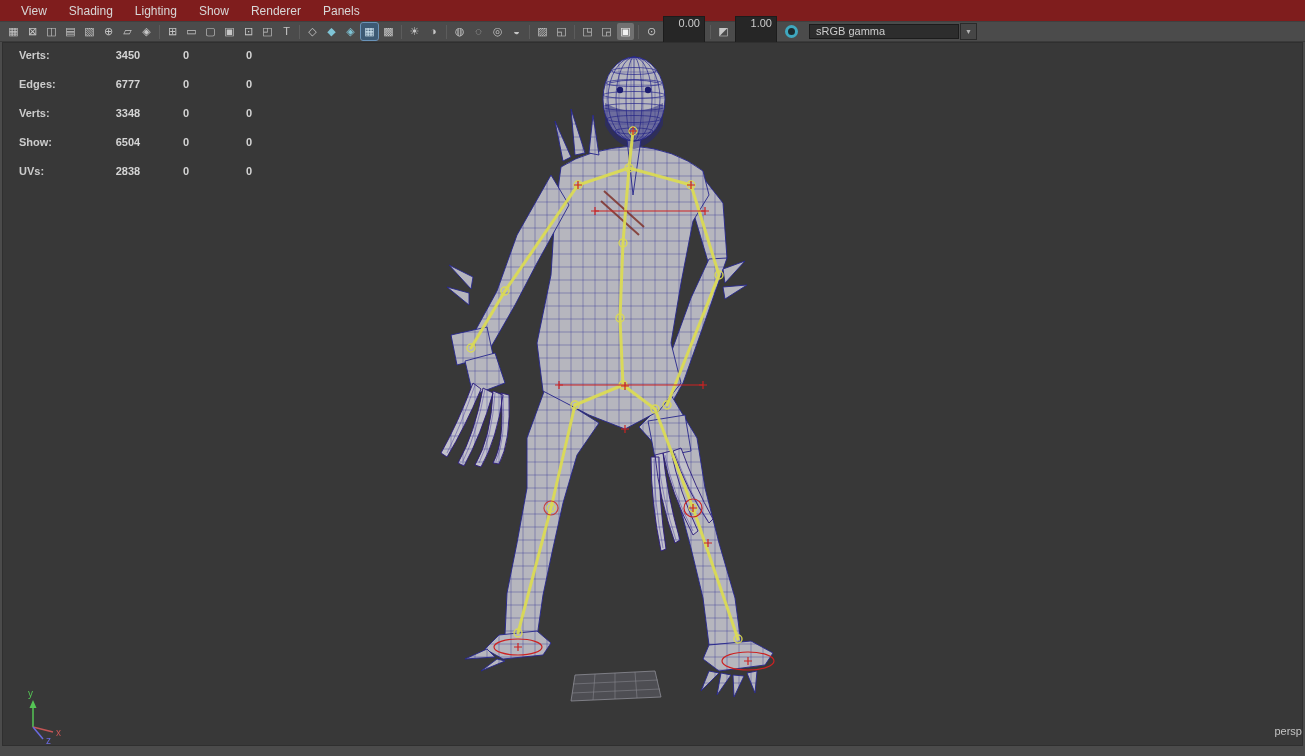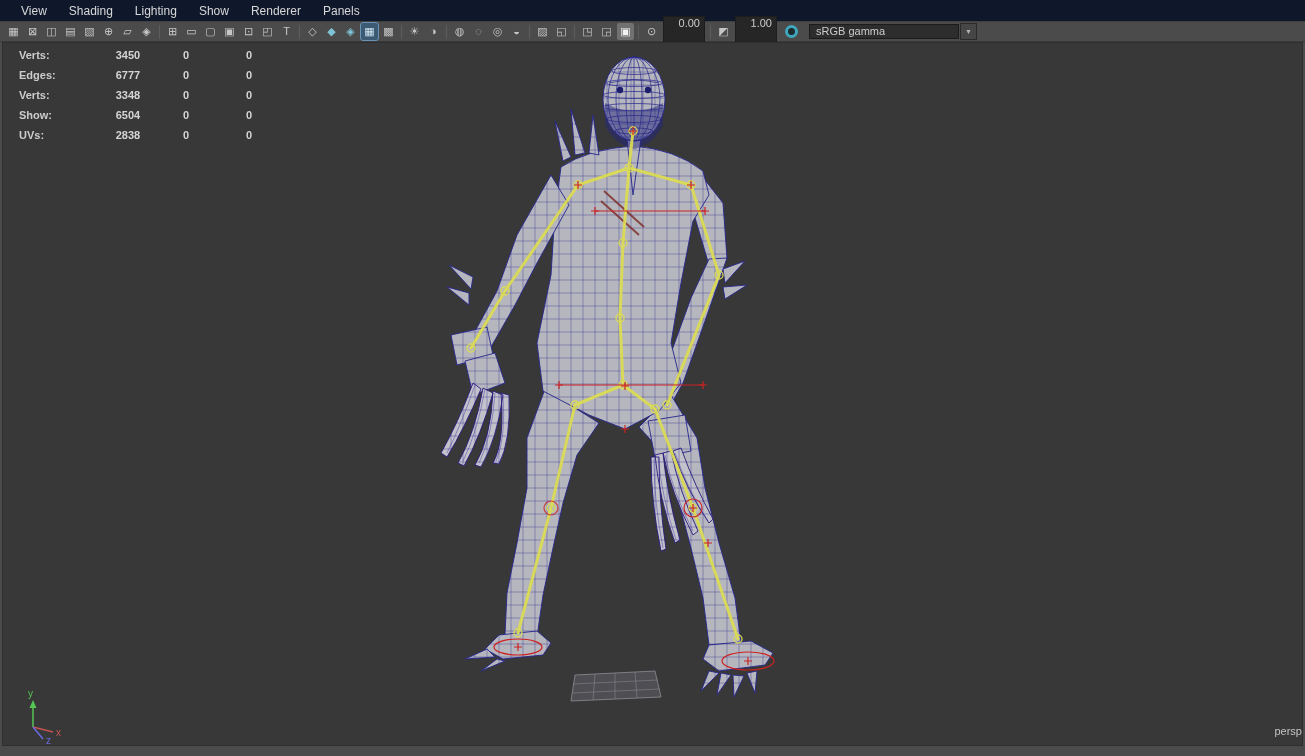--- a/index.html
+++ b/index.html
@@ -5,21 +5,21 @@
   * { box-sizing: border-box; }
   html,body { margin:0; padding:0; }
   body {
     width:1305px; height:756px; overflow:hidden;
     background:#4b4b4b;
     font-family:"Liberation Sans", sans-serif;
     -webkit-font-smoothing:antialiased;
   }
   
   .menubar {
-    height:22px; background:#0f172a; display:flex; align-items:center;
+    height:22px; background:#7f1d1d; display:flex; align-items:center;
     padding-left:10px; border-bottom:1px solid #404040;
   }
   .menu-item {
     color:#d8d8d8; font-size:12px; padding:0 11px; height:22px; line-height:22px;
     cursor:default; white-space:nowrap;
   }
   
   .toolbar {
     height:20px; background:#4b4b4b; display:flex; align-items:center;
     padding:0 4px; border-bottom:1px solid #3a3a3a;
@@ -56,21 +56,21 @@
   
   .viewport-frame { height:714px; padding:0 2px 8px 2px; background:#4b4b4b; }
   .viewport {
     position:relative; width:100%; height:704px; background:#383838;
     border:1px solid #2f2f2f; overflow:hidden;
   }
   .viewport svg { position:absolute; left:0; top:0; }
   .hud {
     position:absolute; top:6px; left:16px;
     display:grid; grid-template-columns:82px 54px 62px 64px;
-    row-gap:7px; font-size:11px; font-weight:bold; color:#cccccc; line-height:13px;
+    row-gap:16px; font-size:11px; font-weight:bold; color:#cccccc; line-height:13px;
   }
   .hud .num { text-align:center; color:#d4d4d4; }
   .persp-label {
     position:absolute; bottom:8px; left:0; width:100%; text-align:right;
     font-size:11px; color:#c4c4c4;
   }
 </style>
 </head>
 <body>
 

